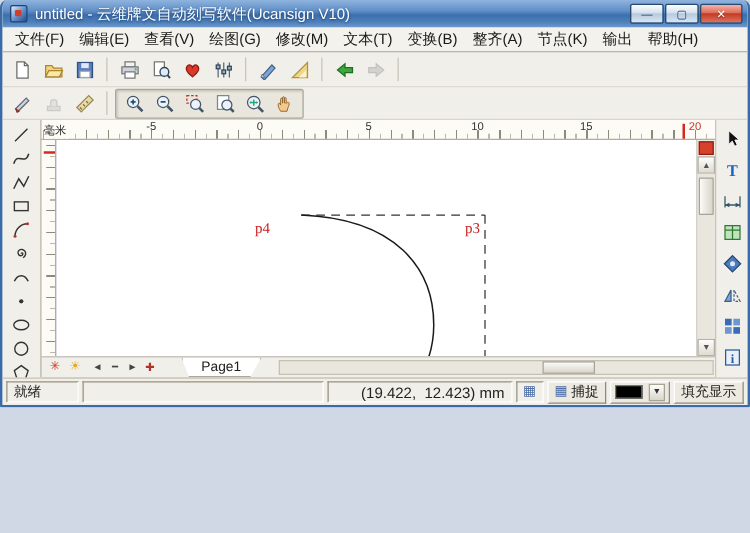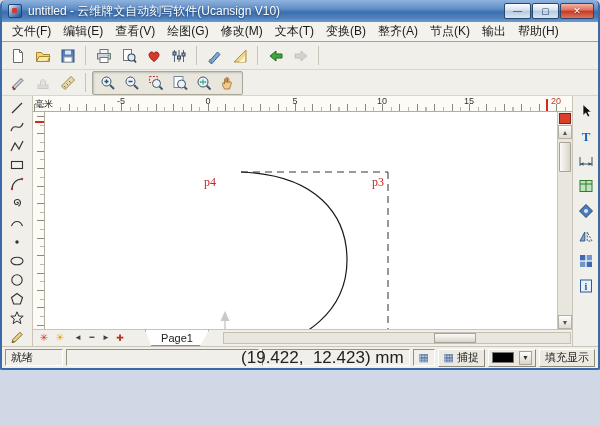--- a/index.html
+++ b/index.html
@@ -1,18 +1,18 @@
 <!DOCTYPE html>
 <html><head>
 <meta charset="utf-8">
 <style>
   *{box-sizing:border-box;margin:0;padding:0}
   html,body{background:#cfd8e4}
   body{font-family:"Liberation Sans",sans-serif;-webkit-font-smoothing:antialiased}
-  .window{position:relative;width:600px;height:370px;background:#f1efe9;
+  .window{position:relative;width:600px;height:326px;background:#f1efe9;
     border:2px solid #3a6aa8;border-top:none;border-radius:6px 6px 2px 2px;overflow:hidden}
 
   
   .titlebar{height:22px;background:linear-gradient(#8fb3de,#5f8ec6 40%,#3c6fae 55%,#4d7fba 80%,#6e9bce);
     display:flex;align-items:center;padding:0 4px 0 6px;border-radius:4px 4px 0 0}
   .appicon{width:14px;height:14px;border-radius:2px;background:linear-gradient(135deg,#e8f0fa 0%,#5d8cc6 55%,#24518b);
     border:1px solid #1d4377;position:relative;flex:0 0 auto}
   .appicon::after{content:"";position:absolute;left:3px;top:3px;width:5px;height:5px;background:#d43c2a;border-radius:1px}
   .titletext{color:#fff;font-size:12px;margin-left:6px;flex:1;white-space:nowrap;overflow:hidden;
     text-shadow:0 1px 2px rgba(10,40,80,.75)}
@@ -81,21 +81,21 @@
     clip-path:polygon(0 0,100% 0,86% 100%,10% 100%);display:flex;align-items:center;justify-content:center;font-size:11px;color:#222}
   .htrack{position:absolute;left:190px;right:1px;top:2px;bottom:2px;background:#e9e6de;border:1px solid #c4c0b4}
   .hthumb{position:absolute;left:210px;top:0;bottom:0;width:42px;background:linear-gradient(#fbfaf7,#d9d5ca);border:1px solid #a7a396}
 
   
   .statusbar{position:absolute;left:0;right:0;bottom:0;height:22px;background:#f1efe9;border-top:1px solid #c8c4b8;
     display:flex;align-items:center;gap:3px;padding:0 3px;font-size:11px;color:#222}
   .panel{height:17px;border:1px solid;border-color:#96927f #ffffff #ffffff #96927f;display:flex;align-items:center;padding:0 5px;background:#f1efe9}
   .panel.flex{flex:1}
   .raised{height:18px;border:1px solid;border-color:#ffffff #8d897b #8d897b #ffffff;background:#ece9e1;display:flex;align-items:center;gap:3px;padding:0 5px}
-  .coords{width:148px;justify-content:flex-end;white-space:pre;font-size:17px}
+  .coords{width:148px;justify-content:flex-end;white-space:pre;font-size:12px}
   .gridglyph{font-size:11px;color:#4a6ea8;line-height:1}
   .swatch{width:22px;height:11px;background:#000;border:1px solid #777}
   .combo-arrow{width:13px;height:14px;display:flex;align-items:center;justify-content:center;font-size:7px;color:#333;
     background:linear-gradient(#fdfdfb,#d9d5ca);border:1px solid #a7a396;margin-left:2px}
 
   svg{display:block}
   text.lbl{font-family:"Liberation Serif",serif}
 </style>
 </head>
 <body>

